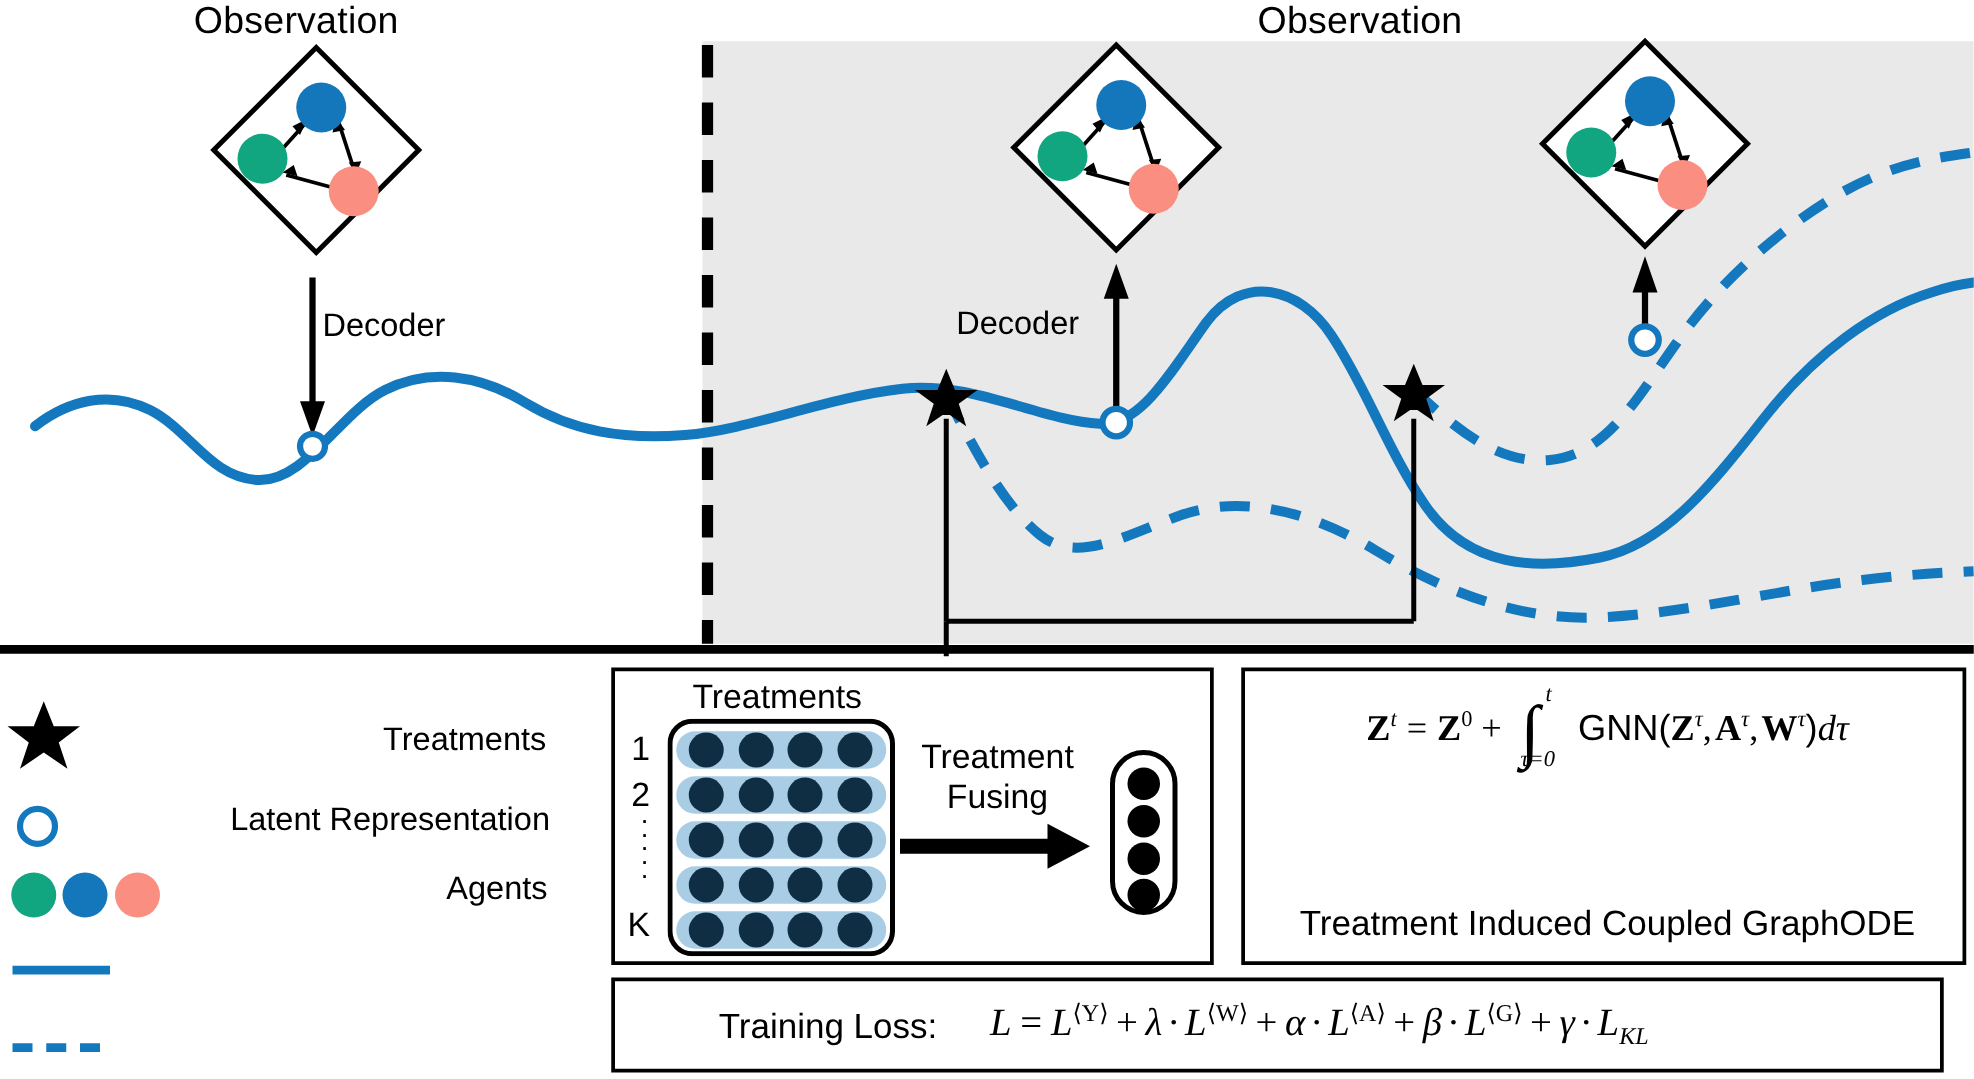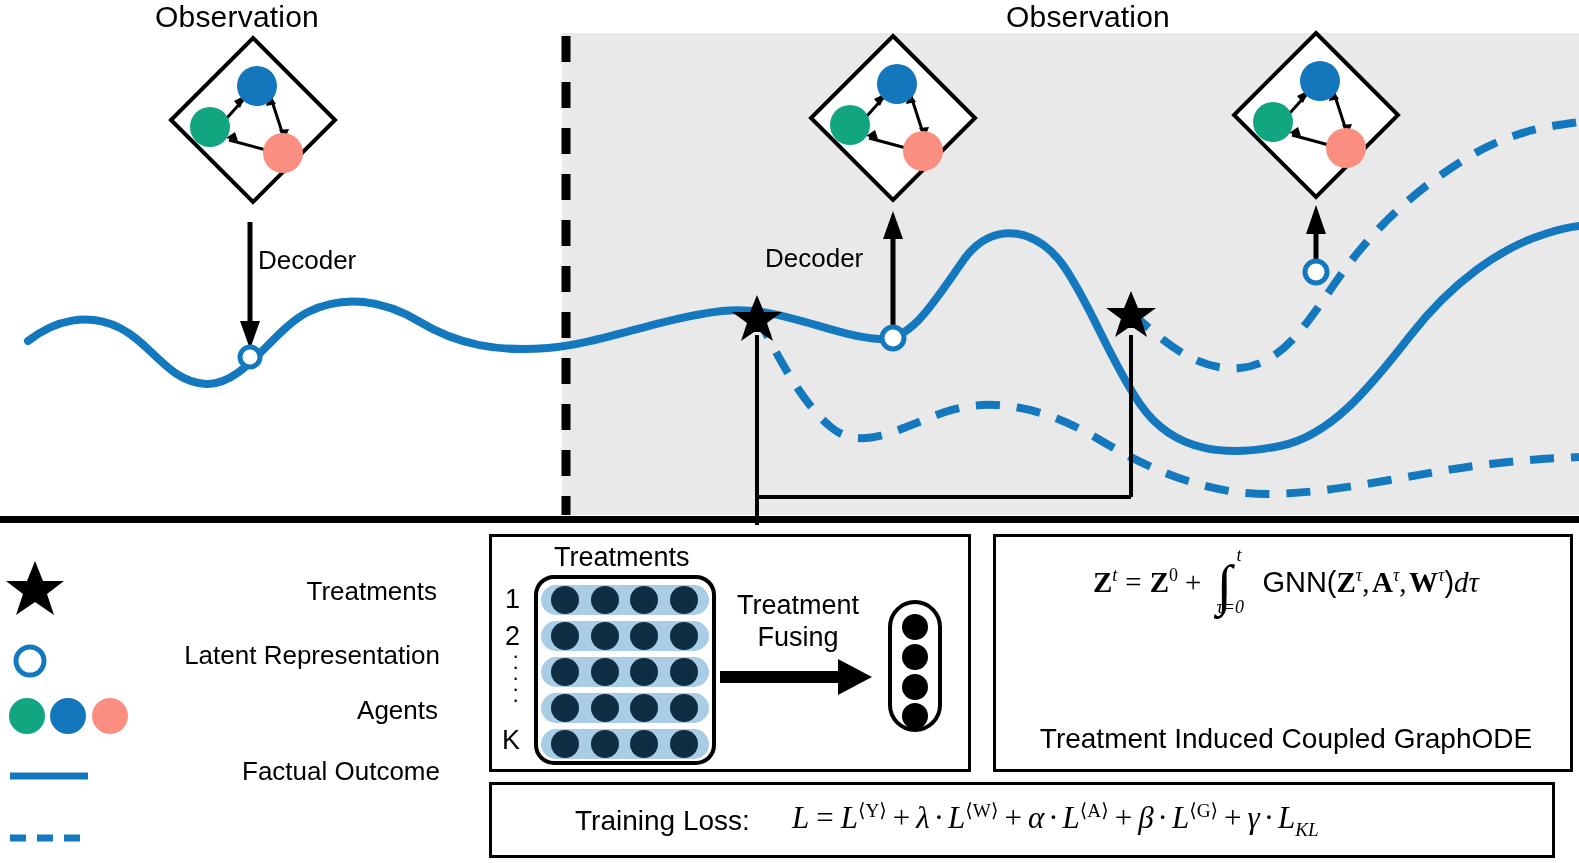--- a/index.html
+++ b/index.html
@@ -172,21 +172,20 @@
       </g>
 
       <line x1="10" y1="248" x2="88" y2="248" stroke="#1478be" stroke-width="7"></line>
 
       <line x1="10" y1="310" x2="88" y2="310" stroke="#1478be" stroke-width="7" stroke-dasharray="16,11"></line>
     </svg>
 
     <div class="abs leg" style="right:48px;top:48px;">Treatments</div>
     <div class="abs leg" style="right:45px;top:112px;">Latent Representation</div>
     <div class="abs leg" style="right:47px;top:167px;">Agents</div>
-    <div class="abs leg" style="right:45px;top:228px;">Factual Outcome</div>
   </div>
 
   <div class="abs mathbox" style="left:489px;top:534px;width:482px;height:238px;">
 
     <div class="abs tpanel-label" style="left:62px;top:5px;">Treatments</div>
 
     <div class="abs tpanel-row" style="left:13px;top:47px;">1</div>
     <div class="abs tpanel-row" style="left:13px;top:84px;">2</div>
     <div class="abs tpanel-row" style="left:20px;top:113px;font-size:22px;line-height:11px;">
       <div>·</div>

